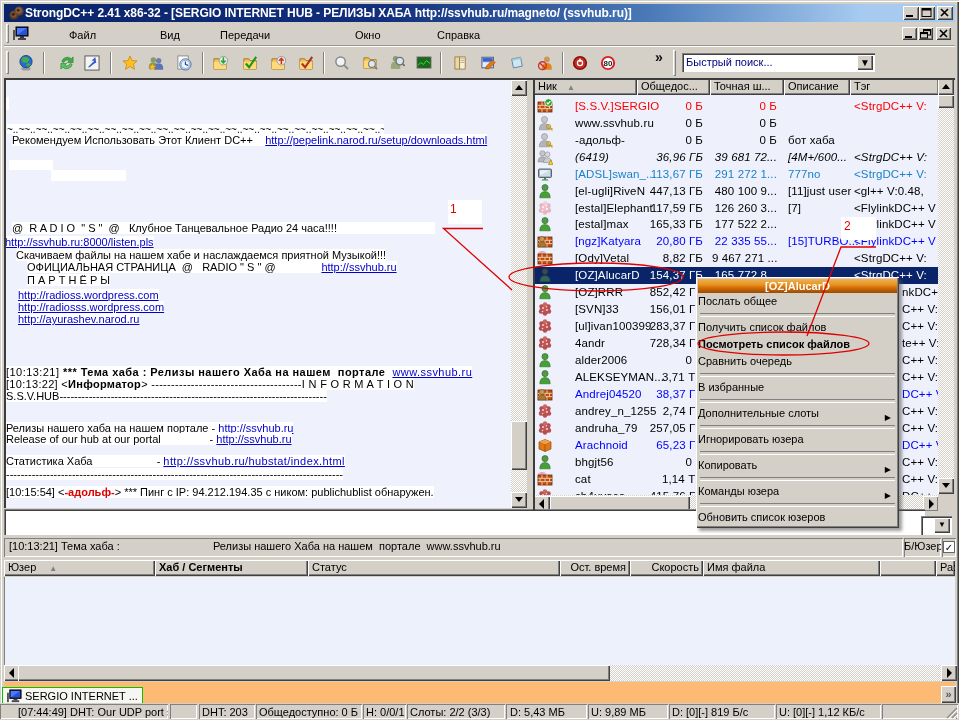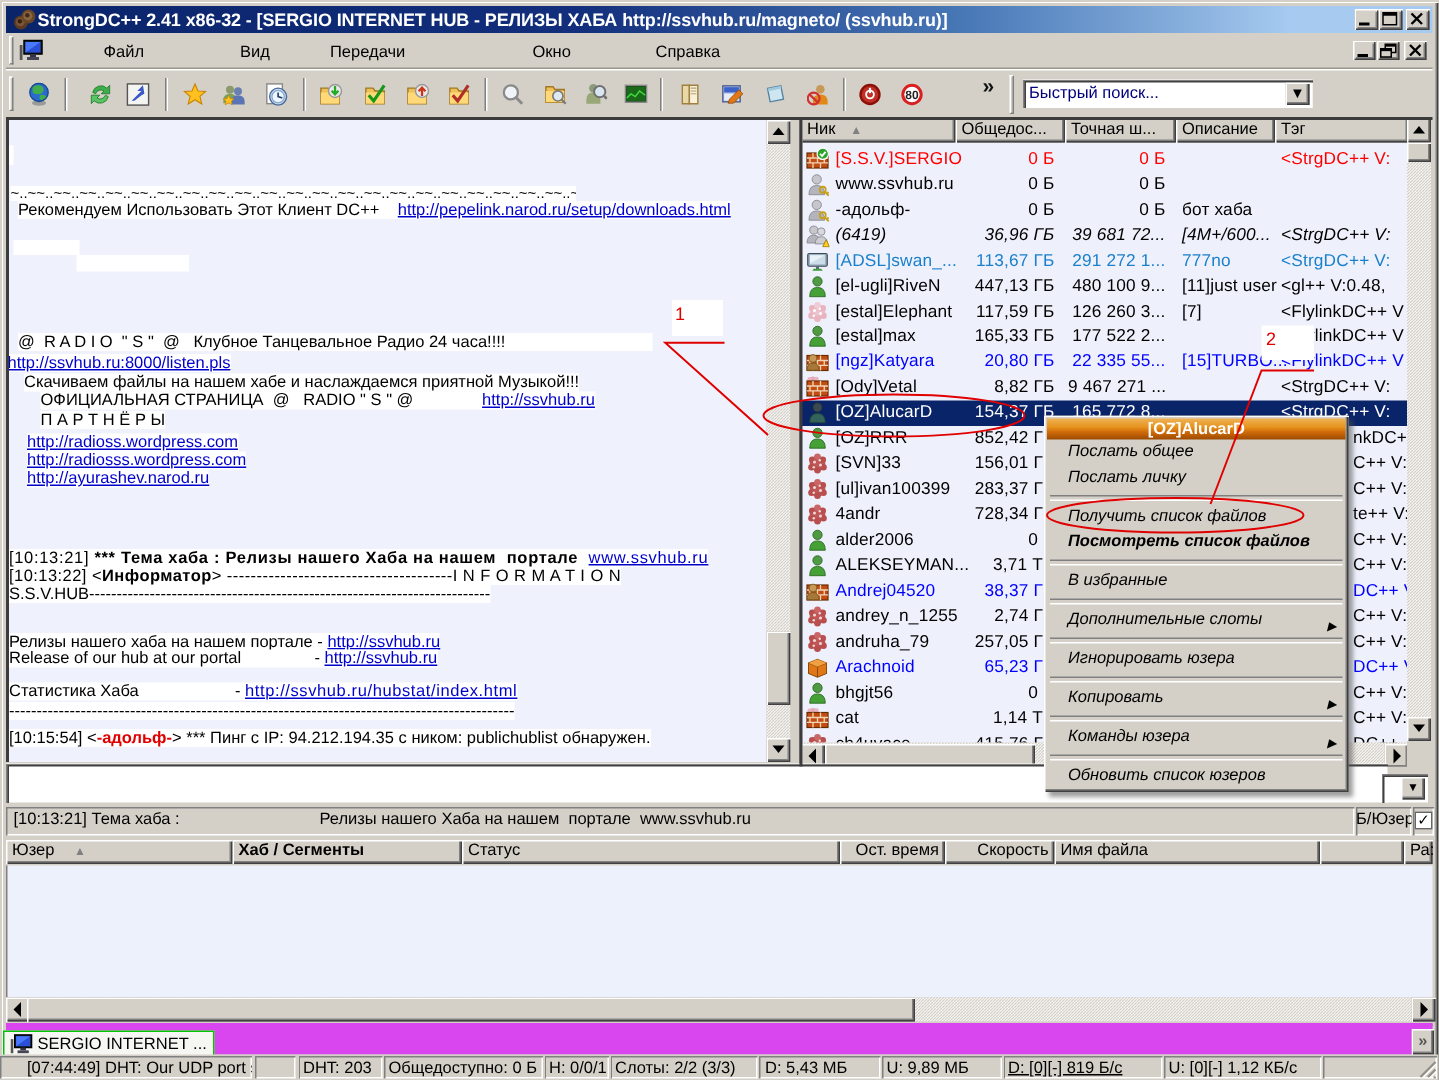--- a/index.html
+++ b/index.html
@@ -35,37 +35,37 @@
 .sbtn svg{display:block;margin:auto;}
 .track{background-image:linear-gradient(45deg,#fff 25%,transparent 25%,transparent 75%,#fff 75%),linear-gradient(45deg,#fff 25%,#d4d0c8 25%,#d4d0c8 75%,#fff 75%);background-size:2px 2px;background-position:0 0,1px 1px;}
 .thumb{position:absolute;background:#d4d0c8;box-shadow:inset 1px 1px 0 #fff, inset -1px -1px 0 #404040, inset -2px -2px 0 #808080;}
 
 #ulist{position:absolute;left:529px;top:0px;width:405px;height:433px;background:#eef1fb;border-top:1px solid #404040;border-left:1px solid #404040;overflow:hidden;font-size:11px;}
 .hcell{position:absolute;top:0px;height:16px;background:#d4d0c8;
  box-shadow:inset 1px 1px 0 #fff, inset -1px -1px 0 #404040, inset -2px -2px 0 #808080;
  font-size:11px;line-height:15px;color:#000;padding-left:4px;}
 .row{position:absolute;left:0px;width:100%;height:17px;margin-top:-1px;line-height:17px;white-space:nowrap;font-size:11.5px;letter-spacing:0.12px;}
 .row .ic{position:absolute;left:3px;top:0px;width:16px;height:16px;}
-.row .nick{position:absolute;left:23px;}
+.row .nick{position:absolute;left:41px;}
 .row .sh{position:absolute;left:70px;width:99px;text-align:right;}
 .row .ex{position:absolute;left:178px;width:65px;text-align:right;}
 .row .de{position:absolute;left:254px;}
 .row .tg{position:absolute;left:320px;}
 .row .fr{position:absolute;left:368px;}
 .blue{color:#0000ff;}
 .lblue{color:#1a80cc;}
 .selrow{background:#0a246a;color:#fff;}
 .scell{position:absolute;background:#d4d0c8;box-shadow:inset 1px 0 0 #808080,inset 0 1px 0 #808080,inset -1px 0 0 #fff,inset 0 -1px 0 #fff;font-size:11px;line-height:16px;color:#000;white-space:nowrap;overflow:hidden;}
 
 #cmenu{position:absolute;left:696px;top:277px;width:203px;background:#d4d0c8;
  box-shadow:inset 1px 1px 0 #fff, inset -1px -1px 0 #404040, inset -2px -2px 0 #808080, 3px 3px 3px rgba(80,80,80,.55);
  font-size:11px;color:#000;padding:2px;}
 #cmenu .hdr{height:14px;background:linear-gradient(180deg,#eeb256 0%,#e8941f 40%,#d06a08 65%,#9a4a02 100%);
  color:#fff;font-weight:bold;text-align:center;line-height:14px;font-size:11px;}
-#cmenu .it{height:17px;line-height:17px;padding-left:14px;position:relative;white-space:nowrap;font-style:italic;}
+#cmenu .it{height:17px;line-height:17px;position:relative;white-space:nowrap;}
 #cmenu .it b{font-weight:bold;}
 #cmenu .it .arr{position:absolute;right:6px;top:4px;font-size:8px;}
 #cmenu .msep{height:9px;position:relative;}
 #cmenu .msep:after{content:"";position:absolute;left:2px;right:2px;top:3px;height:2px;border-top:1px solid #808080;border-bottom:1px solid #fff;}
 
 #anno{position:absolute;left:0;top:0;width:959px;height:720px;pointer-events:none;z-index:50;}
 .wbox{position:absolute;background:#fff;z-index:49;}
 .rlabel{position:absolute;color:#e00000;font-size:12px;z-index:51;}
 </style></head>
 <body>
@@ -660,21 +660,21 @@
     </div>
  <div class="sbtn" style="left:937px;top:587px;width:16px;height:16px;">
       <svg width="16" height="16">
         <path d="M6 3 L11 8 L6 13 Z" fill="#000"></path>
       </svg>
     </div>
  <div class="thumb" style="left:14px;top:587px;width:592px;height:16px;"></div>
 </div>
 
 <div class="abs" style="left:4px;top:683px;width:951px;height:1px;background:#404040;"></div>
-<div class="abs" style="left:4px;top:682px;width:951px;height:21px;background:#d946ef;">
+<div class="abs" style="left:4px;top:682px;width:951px;height:21px;background:#fdba74;">
  <div class="abs" style="left:-2px;top:5px;width:141px;height:18px;background:#f6f6f2;border:1px solid #00c400;">
   <svg class="abs" style="left:4px;top:1px" width="15" height="15" viewBox="0 0 16 16">
         <rect x="0" y="4" width="2" height="10" fill="#555"></rect>
         <rect x="3" y="1" width="12" height="9" fill="#123" stroke="#000"></rect>
         <rect x="4" y="2" width="10" height="7" fill="#2a50d8"></rect>
         <path d="M4 2 L14 2 L4 9 Z" fill="#4a78ff"></path>
         <rect x="7" y="10" width="4" height="2" fill="#334"></rect>
         <rect x="5" y="12" width="8" height="2" fill="#445"></rect>
       </svg>
   <span class="abs" style="left:22px;top:2px;font-size:11px;color:#000;">SERGIO INTERNET ...</span>
@@ -684,36 +684,36 @@
 
 <div class="abs" style="left:0px;top:703px;width:959px;height:17px;background:#d4d0c8;">
  <div class="scell" style="left:0px;top:1px;width:168px;height:15px;"><span style="padding-left:18px;">[07:44:49] DHT: Our UDP port se</span></div>
  <div class="scell" style="left:170px;top:1px;width:27px;height:15px;"></div>
  <div class="scell" style="left:199px;top:1px;width:56px;height:15px;"><span style="padding-left:3px;">DHT: 203</span></div>
  <div class="scell" style="left:256px;top:1px;width:106px;height:15px;"><span style="padding-left:3px;">Общедоступно: 0 Б</span></div>
  <div class="scell" style="left:363px;top:1px;width:43px;height:15px;"><span style="padding-left:3px;">H: 0/0/1</span></div>
  <div class="scell" style="left:407px;top:1px;width:98px;height:15px;"><span style="padding-left:3px;">Слоты: 2/2 (3/3)</span></div>
  <div class="scell" style="left:506px;top:1px;width:81px;height:15px;"><span style="padding-left:4px;">D: 5,43 МБ</span></div>
  <div class="scell" style="left:588px;top:1px;width:80px;height:15px;"><span style="padding-left:3px;">U: 9,89 МБ</span></div>
- <div class="scell" style="left:669px;top:1px;width:106px;height:15px;"><span style="padding-left:3px;text-decoration:underline;">D: [0][-] 819 Б/с</span></div>
+ <div class="scell" style="left:669px;top:1px;width:106px;height:15px;"><span style="padding-left:3px;">D: [0][-] 819 Б/с</span></div>
  <div class="scell" style="left:776px;top:1px;width:105px;height:15px;"><span style="padding-left:3px;">U: [0][-] 1,12 КБ/с</span></div>
  <div class="scell" style="left:882px;top:1px;width:76px;height:15px;"></div>
  <svg class="abs" style="left:944px;top:2px" width="14" height="14">
       <path d="M13 3 L3 13 M13 8 L8 13 M13 13 L12 14" stroke="#909088" stroke-width="1.5"></path>
       <path d="M14 4 L4 14 M14 9 L9 14" stroke="#fff" stroke-width="1"></path>
     </svg>
 </div>
 
 <div id="cmenu">
  <div class="hdr">[OZ]AlucarD</div>
  <div class="it">Послать общее</div>
- <div class="it">Послать личку</div>
  <div class="msep"></div>
  <div class="it">Получить список файлов</div>
  <div class="it"><b>Посмотреть список файлов</b></div>
+ <div class="it">Сравнить очередь</div>
  <div class="msep"></div>
  <div class="it">В избранные</div>
  <div class="msep"></div>
  <div class="it">Дополнительные слоты<span class="arr">▶</span></div>
  <div class="msep"></div>
  <div class="it">Игнорировать юзера</div>
  <div class="msep"></div>
  <div class="it">Копировать<span class="arr">▶</span></div>
  <div class="msep"></div>
  <div class="it">Команды юзера<span class="arr">▶</span></div>

